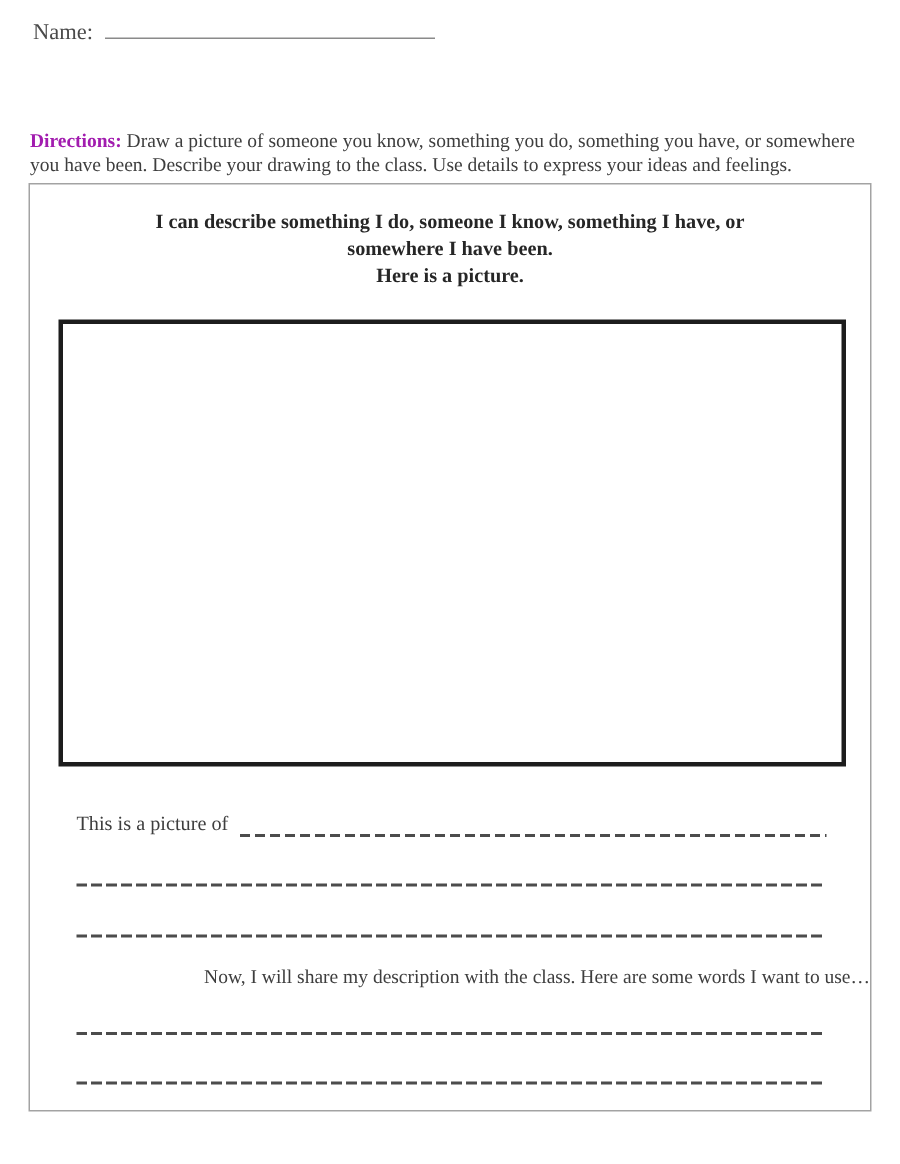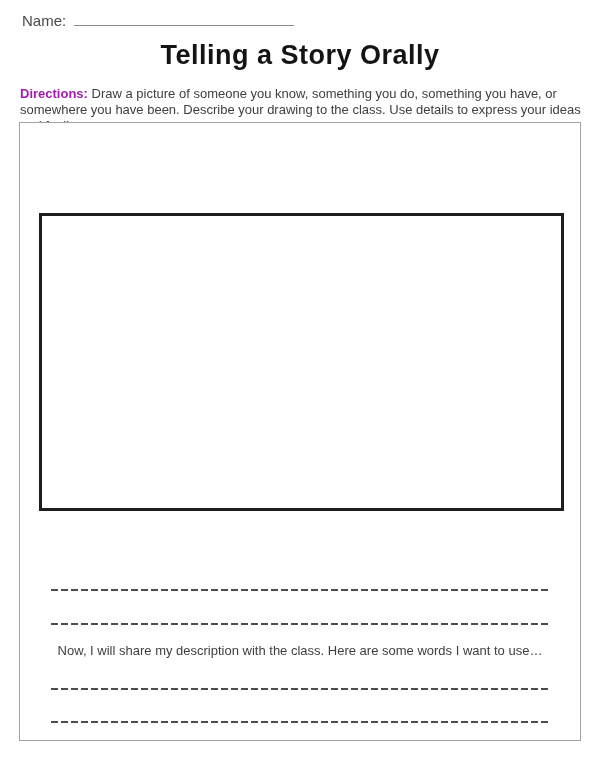--- a/index.html
+++ b/index.html
@@ -2,21 +2,21 @@
 <html><head>
 <meta charset="utf-8">
 <style>
   * { margin: 0; padding: 0; box-sizing: border-box; }
   html, body { background: #ffffff; }
   .page {
     position: relative;
     width: 600px;
     height: 776px;
     background: #ffffff;
-    font-family: Liberation Sans, sans-serif;
+    font-family: Liberation Serif, serif;
     color: #3e3e3e;
     overflow: hidden;
   }
 
   
   .name-row { position: absolute; top: 12px; left: 22px; font-size: 15px; color: #4a4a4a; }
   .name-line {
     display: inline-block;
     width: 220px;
     height: 14px;
@@ -103,21 +103,21 @@
   }
   .write-line.l2 { top: 466px; }
   .write-line.l3 { top: 500px; }
   .write-line.l4 { top: 565px; }
   .write-line.l5 { top: 598px; }
 
   
   .share-text {
     position: absolute;
     top: 520px; left: 0; right: 0;
-    text-align: center;
+    text-align: right;
     font-size: 13px;
     color: #3e3e3e;
   }
 
   
   .footer {
     position: absolute;
     top: 748px; left: 0; right: 0;
     text-align: center;
     font-size: 10.5px;
@@ -126,32 +126,40 @@
 </style>
 </head>
 <body>
 
 <div class="page">
 
   <div class="name-row">
     <span>Name:</span><span class="name-line"></span>
   </div>
 
-  <h1 class="title">Telling a Story Orally</h1>
 
   <p class="directions">
     <span class="directions-label">Directions:</span>
     <span>Draw a picture of someone you know, something you do, something you have, or somewhere you have been. Describe your drawing to the class. Use details to express your ideas and feelings.</span>
   </p>
 
   <div class="worksheet-box">
 
+    <div class="prompt">
+      <div>I can describe something I do, someone I know, something I have, or</div>
+      <div>somewhere I have been.</div>
+      <div>Here is a picture.</div>
+    </div>
 
     <div class="drawing-area"></div>
 
+    <div class="caption-row">
+      <span class="caption-label">This is a picture of</span>
+      <span class="caption-fill"></span>
+    </div>
 
     <div class="write-line l2"></div>
     <div class="write-line l3"></div>
 
     <div class="share-text">Now, I will share my description with the class. Here are some words I want to use…</div>
 
     <div class="write-line l4"></div>
     <div class="write-line l5"></div>
 
   </div>

